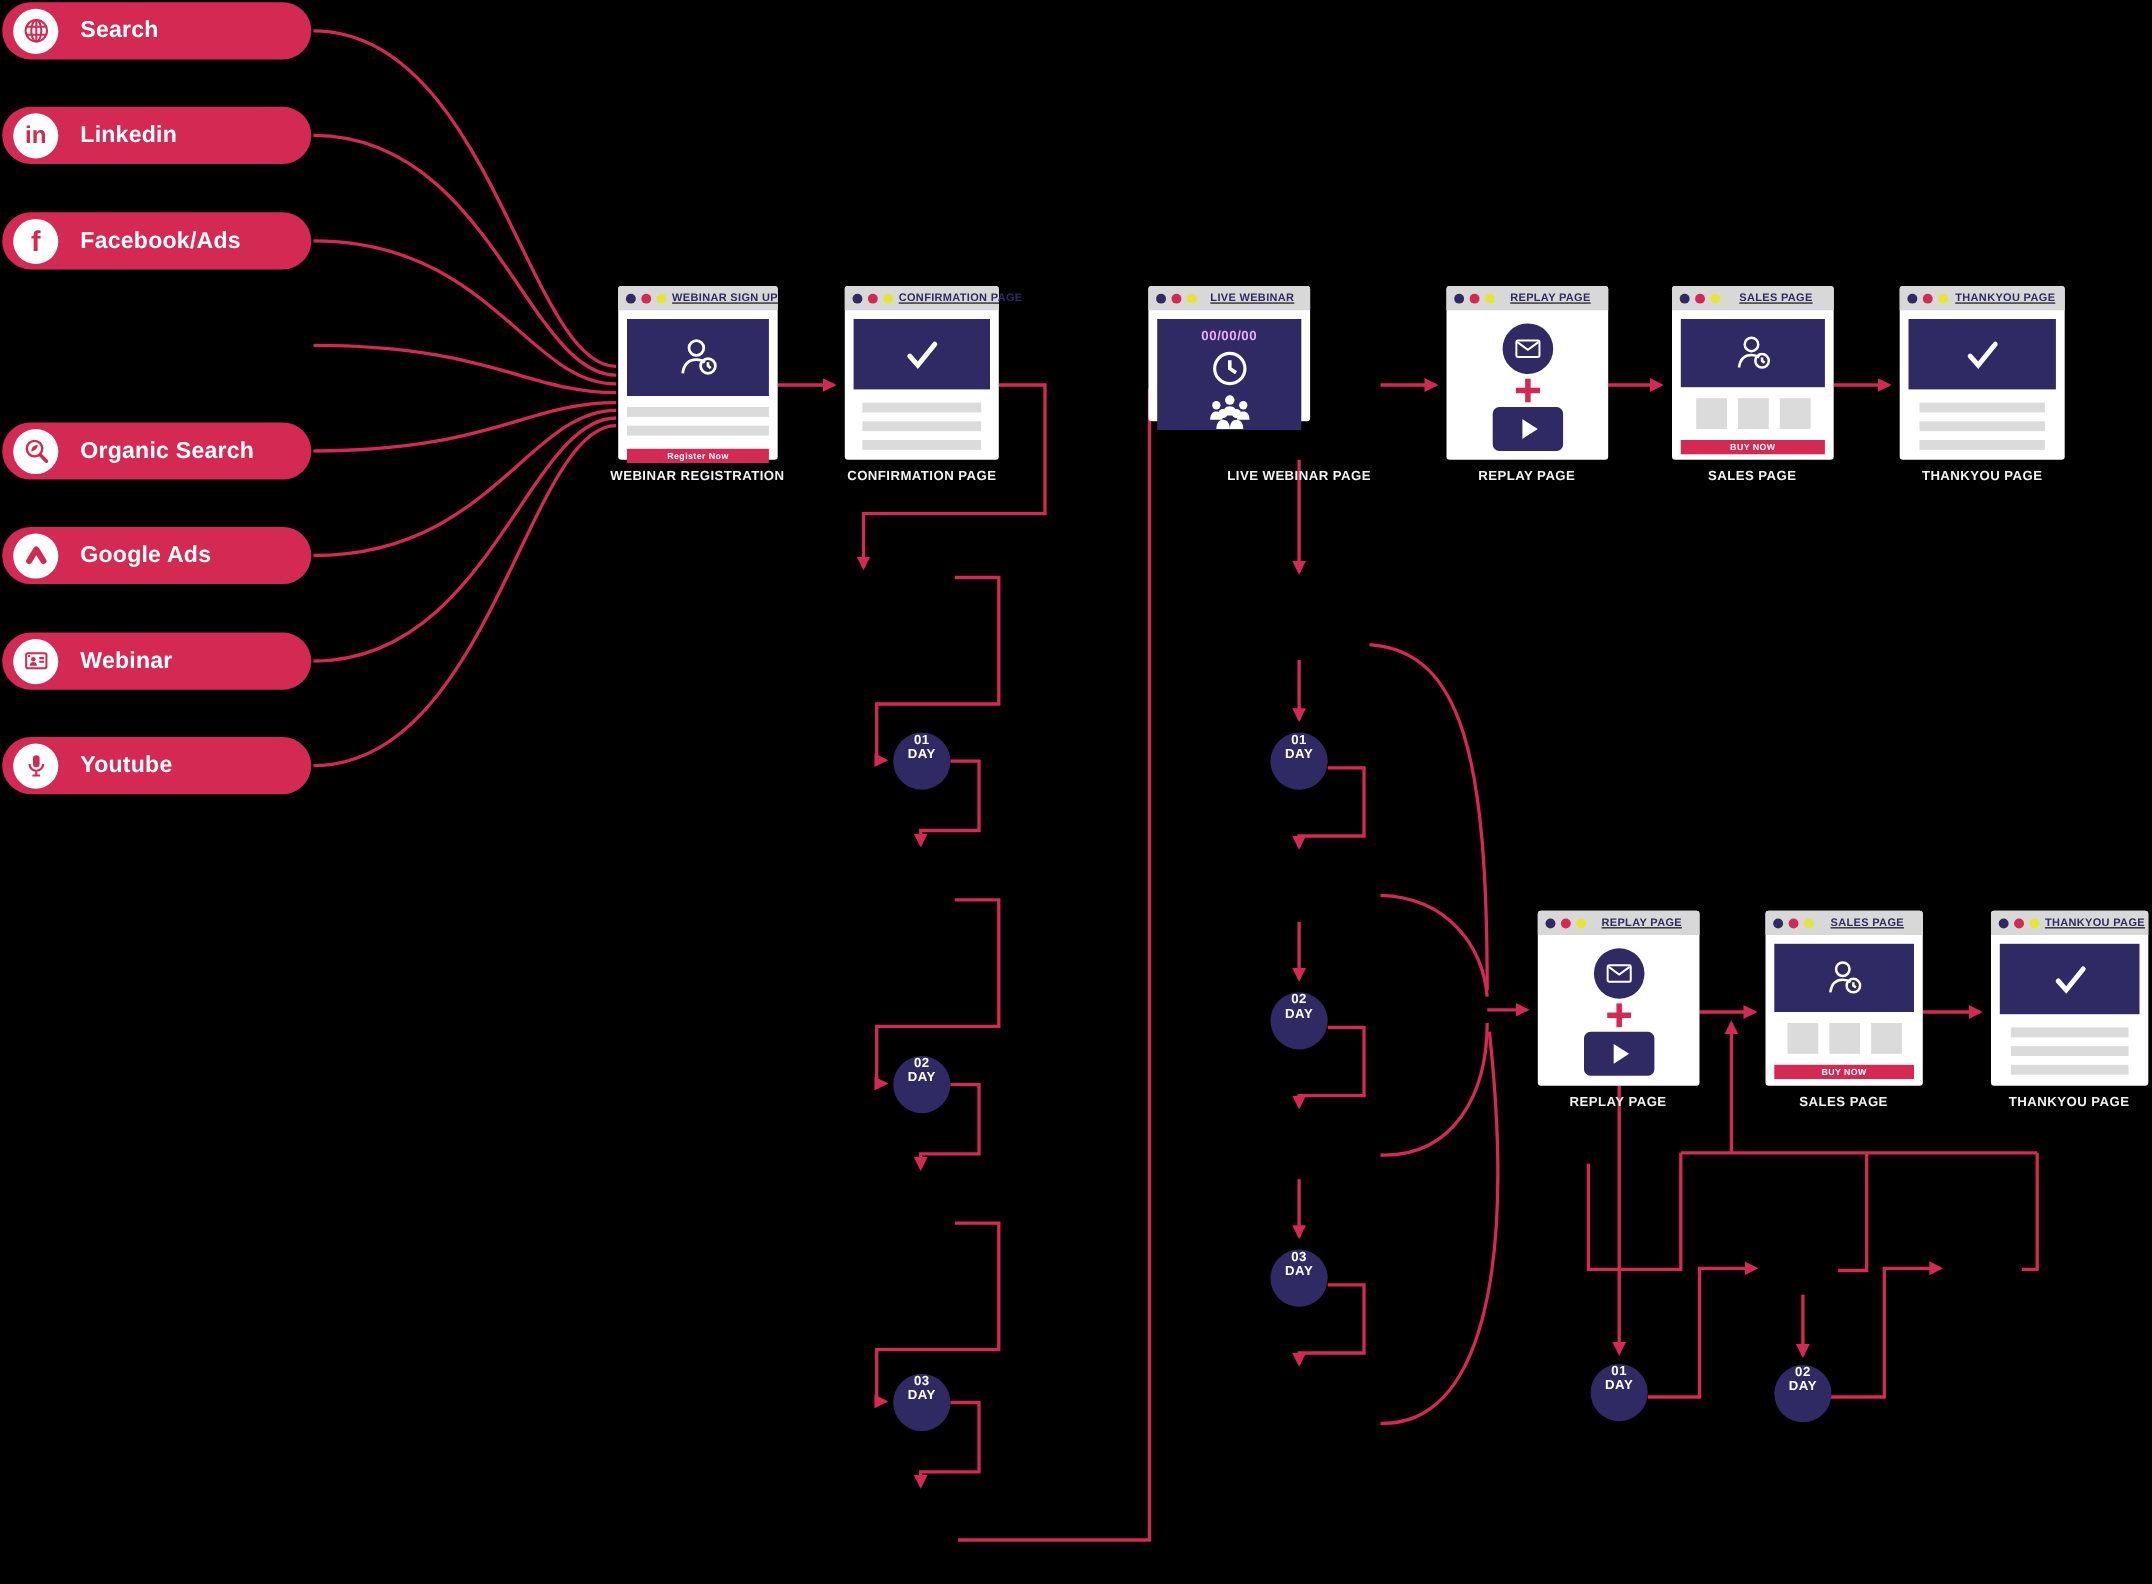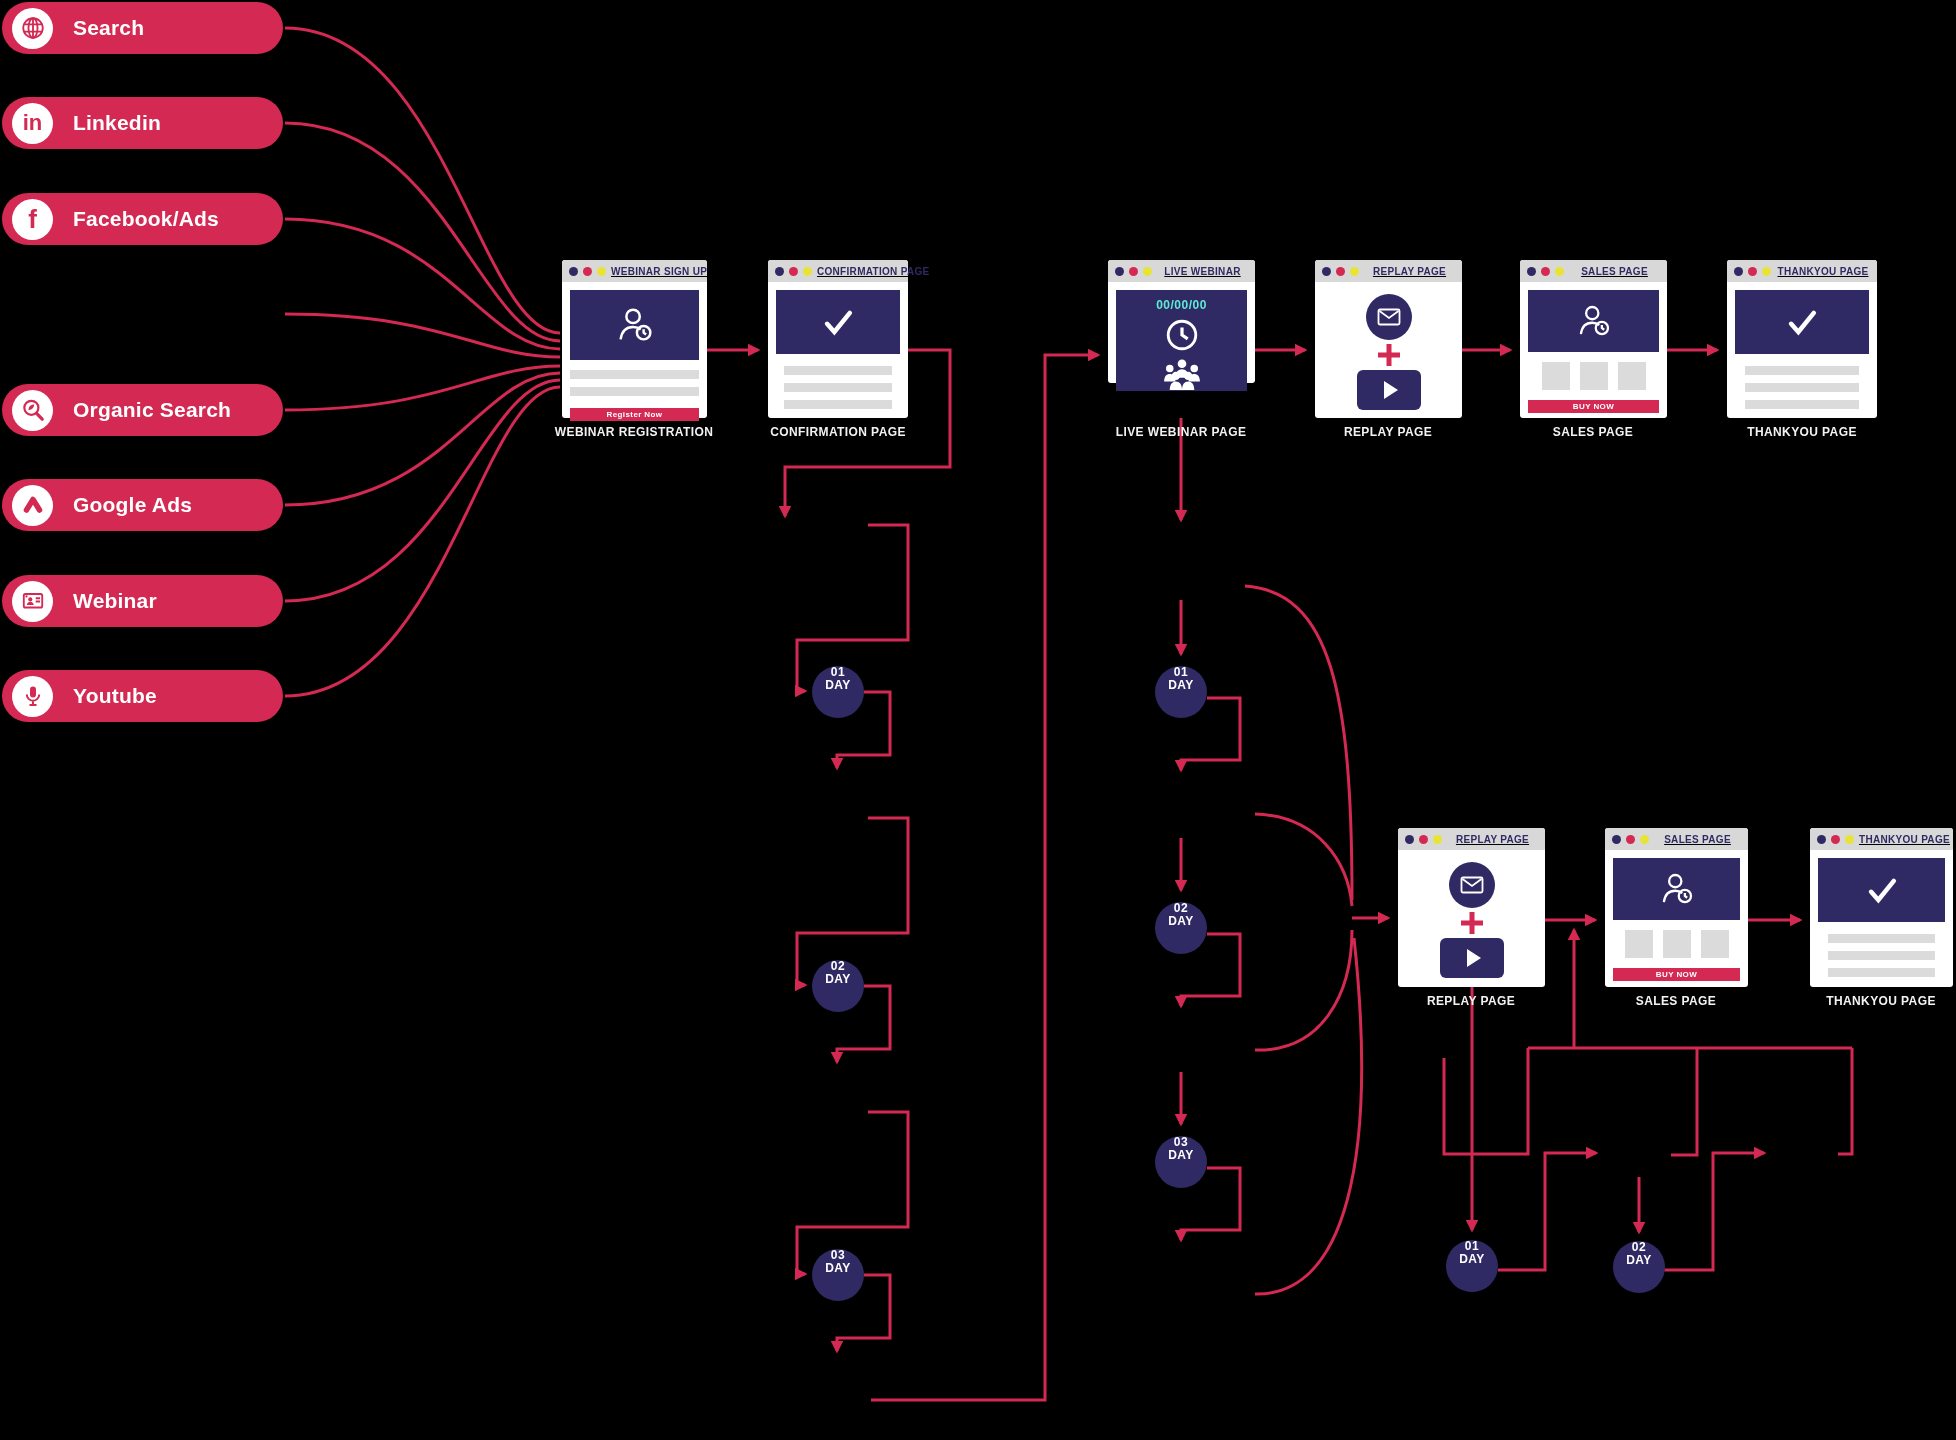--- a/index.html
+++ b/index.html
@@ -32,21 +32,21 @@
           letter-spacing:.3px;white-space:nowrap;}
   .wbody{flex:1;padding:8px;display:flex;flex-direction:column;align-items:stretch;}
   .hero{background:var(--navy);display:flex;flex-direction:column;align-items:center;justify-content:center;flex:none;}
   .bar{height:9px;background:var(--bar);flex:none;}
   .btn{height:13px;background:var(--accent);color:#fff;font-size:8px;font-weight:bold;
        display:flex;align-items:center;justify-content:center;letter-spacing:.4px;flex:none;}
   .squares{display:flex;justify-content:center;gap:10px;flex:none;}
   .sq{width:28px;height:28px;background:var(--bar);}
   .caption{position:absolute;text-align:center;font-size:12px;font-weight:bold;color:var(--caption);
            letter-spacing:.4px;white-space:nowrap;}
-  .date-txt{color:#5eead4;font-weight:bold;font-size:12px;letter-spacing:.5px;}
+  .date-txt{color:#f0abfc;font-weight:bold;font-size:12px;letter-spacing:.5px;}
   .mail-circle{width:46px;height:46px;border-radius:50%;background:var(--navy);display:flex;
                align-items:center;justify-content:center;margin:4px auto 0;flex:none;}
   .play-rect{width:64px;height:40px;background:var(--navy);border-radius:6px;display:flex;
              align-items:center;justify-content:center;margin:4px auto 0;flex:none;}
   .play-tri{width:0;height:0;border-left:14px solid #fff;border-top:9px solid transparent;
             border-bottom:9px solid transparent;margin-left:4px;}
   .plus{margin:4px auto 0;flex:none;}
   
   .day{position:absolute;width:52px;height:52px;border-radius:50%;background:var(--navy);color:#fff;
        display:flex;flex-direction:column;align-items:center;justify-content:flex-start;
@@ -217,21 +217,21 @@
           <path d="M12 24l8 9 17-21" stroke="#fff" stroke-width="5" stroke-linecap="round"></path>
           </svg>
       </div>
       <div class="bar" style="margin:12px 8px 0"></div>
       <div class="bar" style="margin:8px 8px 0"></div>
       <div class="bar" style="margin:8px 8px 0"></div>
     </div>
   </div>
   <div class="caption" style="left:738px;top:425px;width:200px">CONFIRMATION PAGE</div>
 
-  <div class="window" style="left:1108px;top:260px;width:147px;height:123px">
+  <div class="window" style="left:1044px;top:260px;width:147px;height:123px">
     <div class="titlebar">
       <span class="dot d-navy"></span>
       <span class="dot d-red"></span>
       <span class="dot d-yellow"></span>
       <span class="wtitle">LIVE WEBINAR</span>
     </div>
     <div class="wbody">
       <div class="hero" style="flex:1;justify-content:flex-start;padding-top:8px">
         <span class="date-txt">00/00/00</span>
         <svg width="38" height="38" viewBox="0 0 40 40" fill="none" stroke="#fff" stroke-width="3" style="margin-top:4px">

